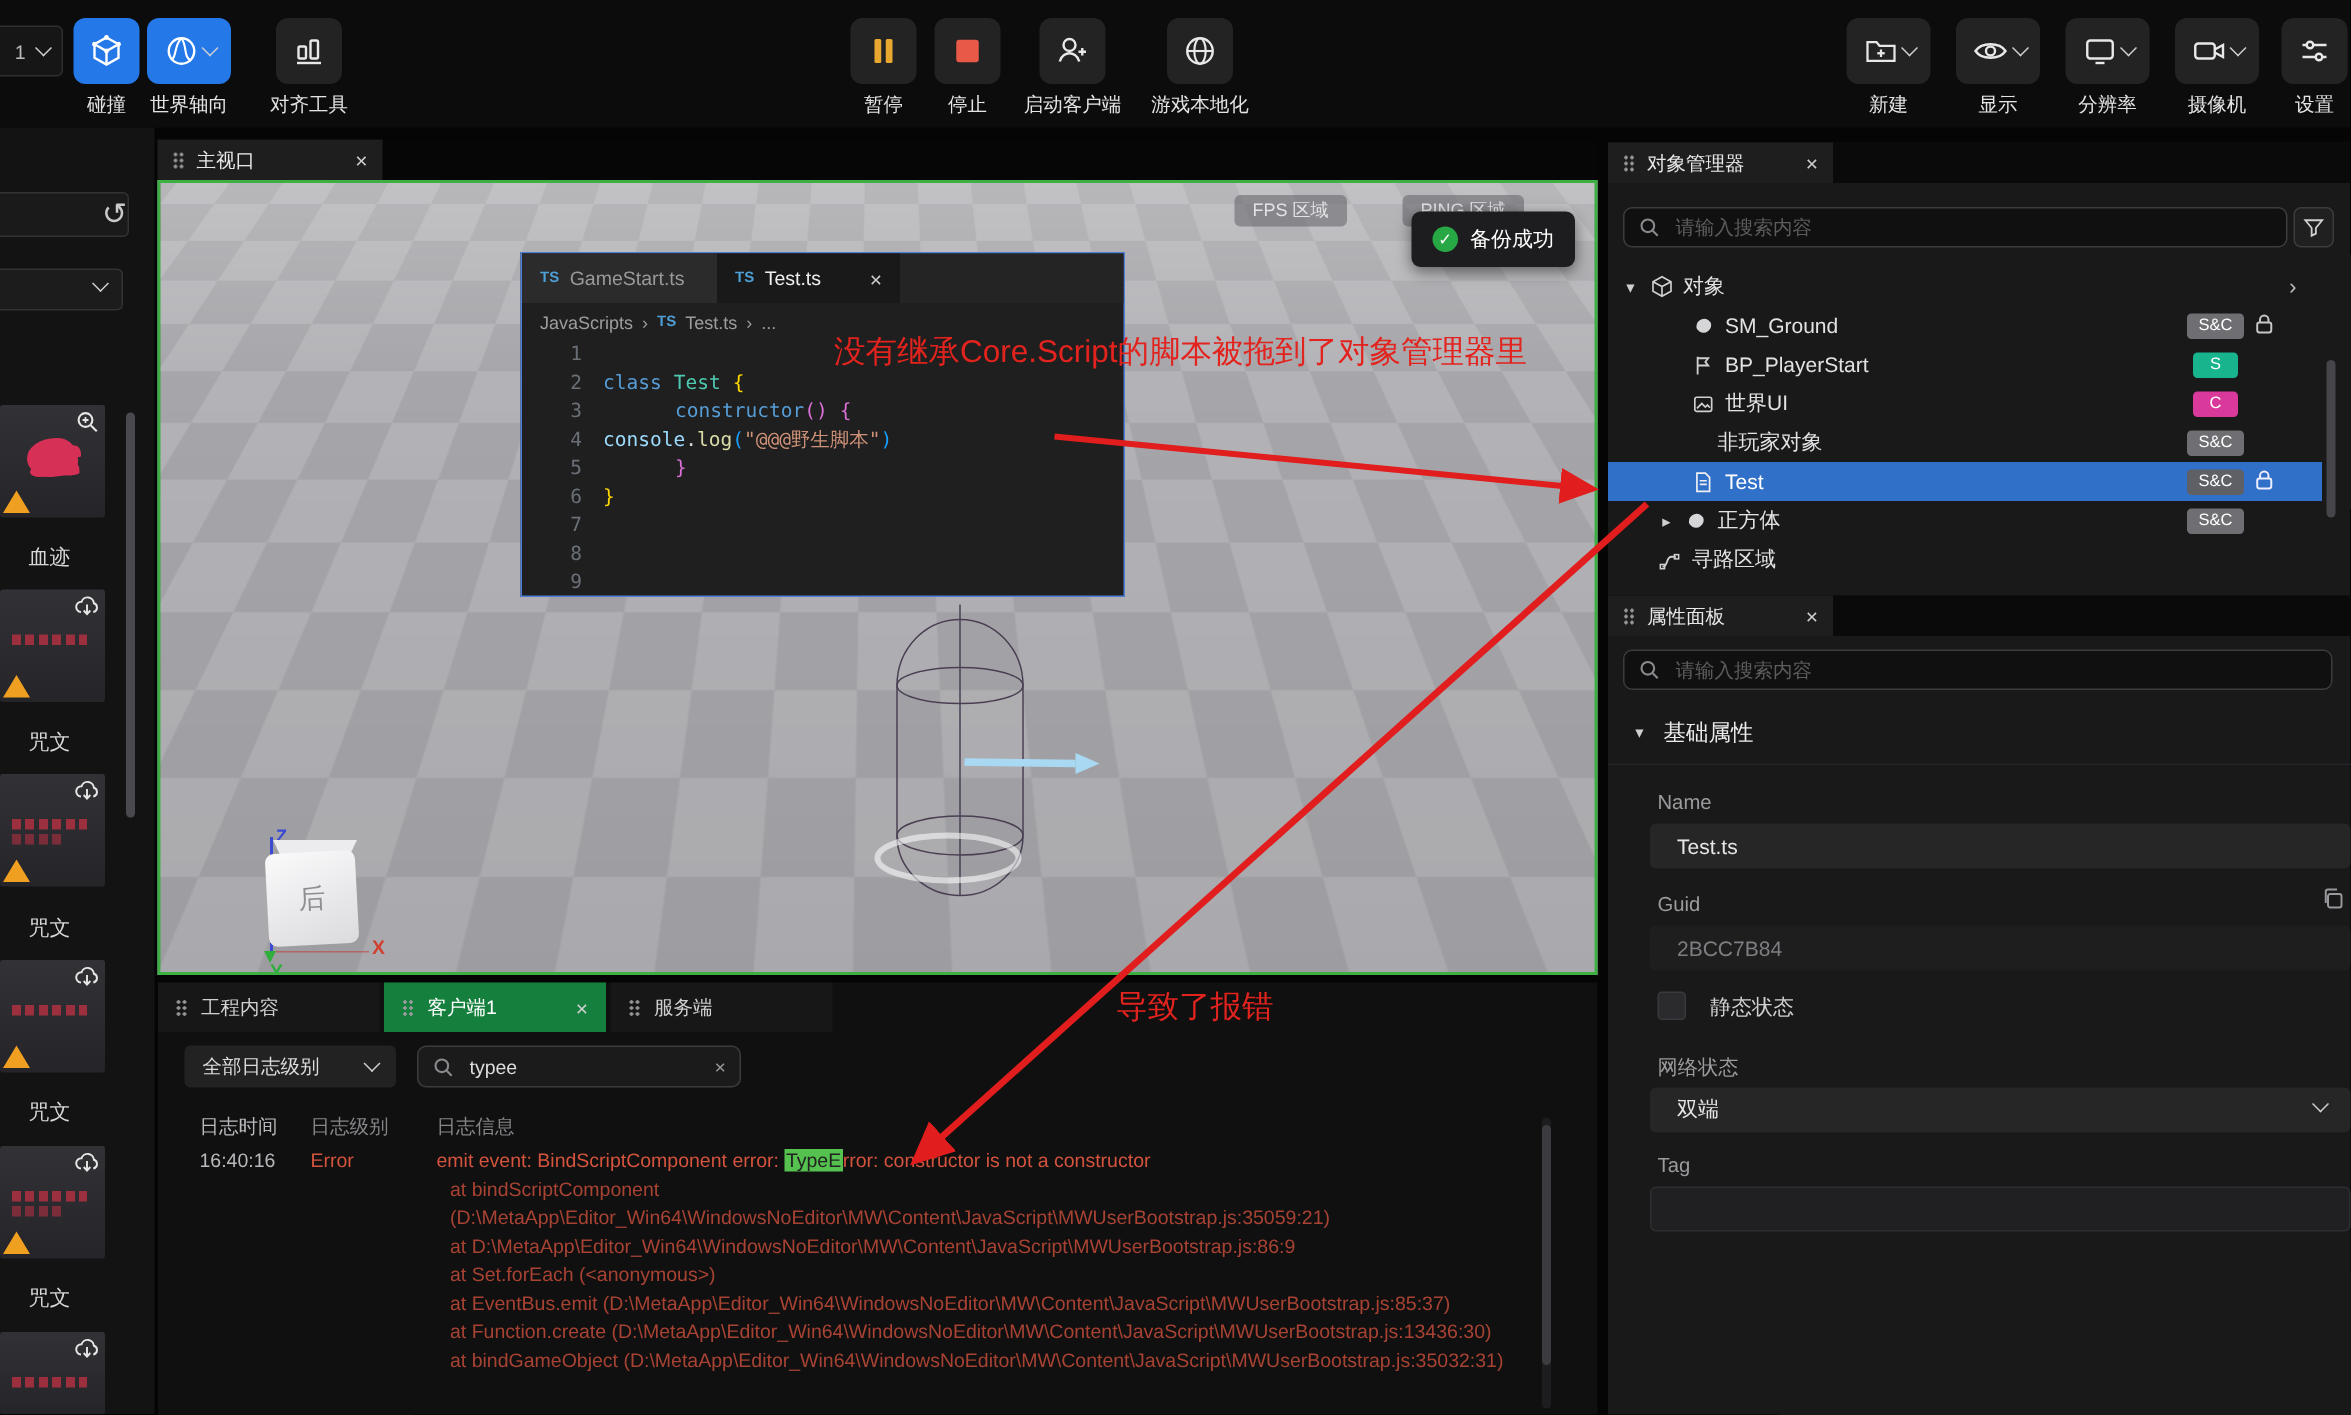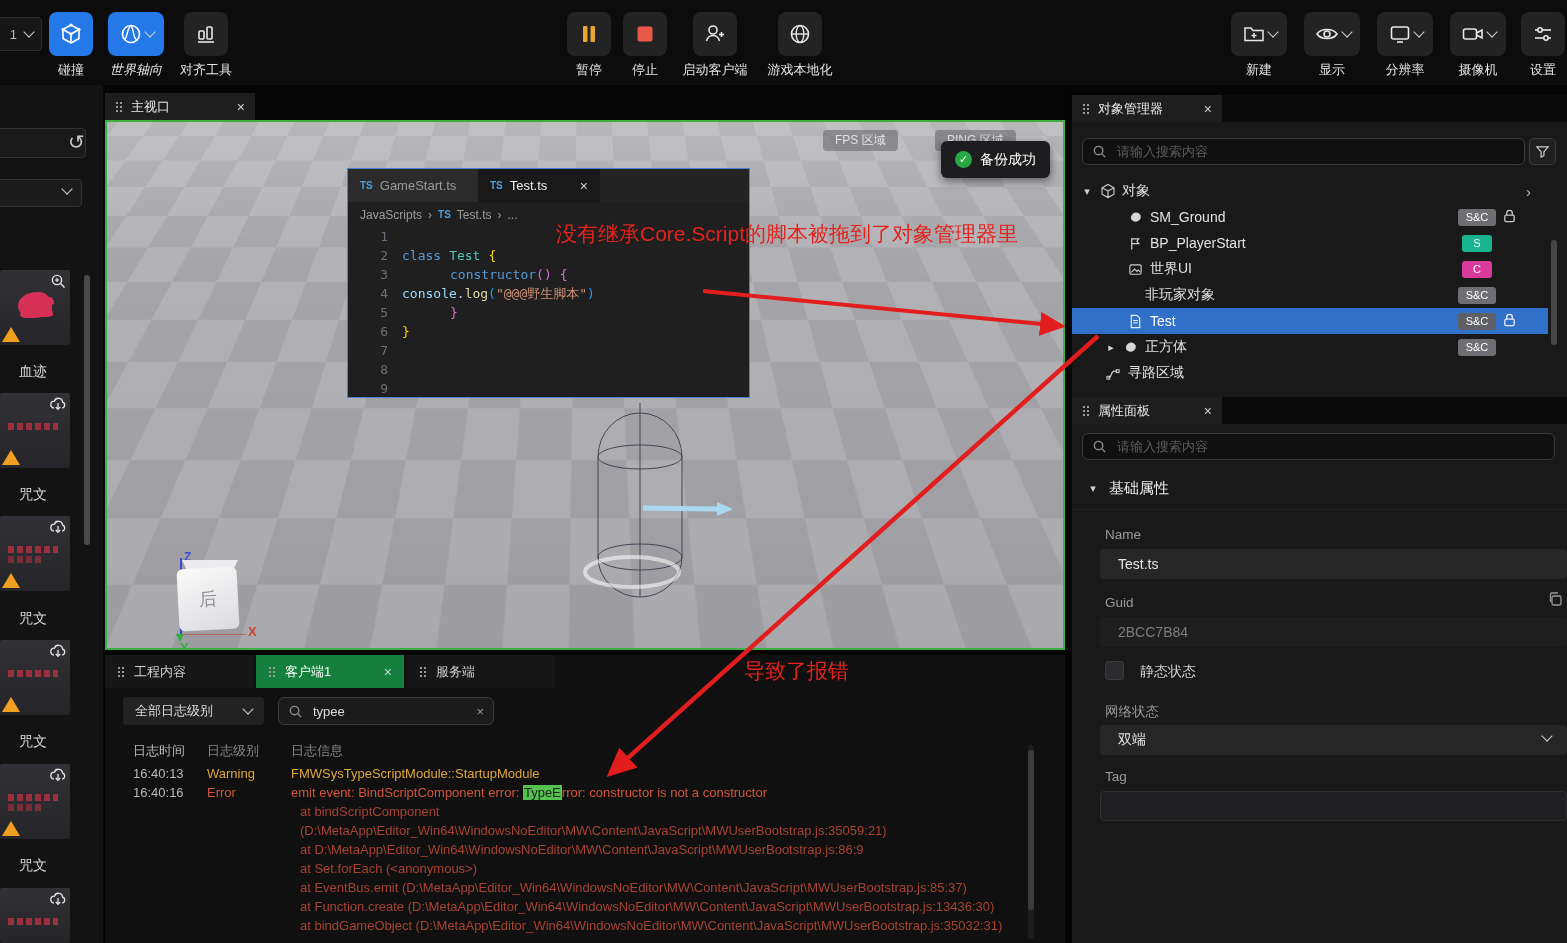--- a/index.html
+++ b/index.html
@@ -157,21 +157,21 @@
             <path d="M12 3 L20 7.5 V16.5 L12 21 L4 16.5 V7.5 Z M4 7.5 L12 12 L20 7.5 M12 12 V21" fill="none" stroke="#fff" stroke-width="1.6"></path>
             <circle cx="12" cy="3" r="1.6" fill="#fff"></circle>
             <circle cx="4" cy="7.5" r="1.6" fill="#fff"></circle>
             <circle cx="20" cy="7.5" r="1.6" fill="#fff"></circle>
             <circle cx="12" cy="12" r="1.6" fill="#fff"></circle>
           </svg>
       </div>
       <div class="tool-label">碰撞</div>
     </div>
 
-    <div class="tool" style="left:102px;width:68px;font-style:italic;">
+    <div class="tool" style="left:92px;width:68px;">
       <div class="tool-ico blue" style="width:56px;">
         <svg class="ic" width="24" height="24" viewBox="0 0 24 24">
             <circle cx="12" cy="12" r="8.5" fill="none" stroke="#fff" stroke-width="1.6"></circle>
             <path d="M12 3.5 C7 8 9 15 5.5 18 M12 3.5 C16 9 13 16 18.5 18.5" fill="none" stroke="#fff" stroke-width="1.4"></path>
           </svg>
         <span class="chev"></span>
       </div>
       <div class="tool-label">世界轴向</div>
     </div>
 
@@ -675,25 +675,20 @@
       <span style="color:#9a9a9e;font-size:13px;">×</span>
     </div>
 
     <div class="log">
       <div class="lrow l-head" style="margin-bottom:4px;">
         <span class="l-time">日志时间</span>
         <span class="l-lvl">日志级别</span>
         <span>日志信息</span>
       </div>
       <div class="lrow">
-        <span class="l-time">16:40:13</span>
-        <span class="l-lvl warn">Warning</span>
-        <span class="warn">FMWSysTypeScriptModule::StartupModule</span>
-      </div>
-      <div class="lrow">
         <span class="l-time">16:40:16</span>
         <span class="l-lvl err">Error</span>
         <span class="err"><span>emit event: BindScriptComponent error: </span><span class="hl">TypeE</span><span>rror: constructor is not a constructor</span></span>
       </div>
       <div class="stack">at bindScriptComponent (D:\MetaApp\Editor_Win64\WindowsNoEditor\MW\Content\JavaScript\MWUserBootstrap.js:35059:21)</div>
       <div class="stack">at D:\MetaApp\Editor_Win64\WindowsNoEditor\MW\Content\JavaScript\MWUserBootstrap.js:86:9</div>
       <div class="stack">at Set.forEach (&lt;anonymous&gt;)</div>
       <div class="stack">at EventBus.emit (D:\MetaApp\Editor_Win64\WindowsNoEditor\MW\Content\JavaScript\MWUserBootstrap.js:85:37)</div>
       <div class="stack">at Function.create (D:\MetaApp\Editor_Win64\WindowsNoEditor\MW\Content\JavaScript\MWUserBootstrap.js:13436:30)</div>
       <div class="stack">at bindGameObject (D:\MetaApp\Editor_Win64\WindowsNoEditor\MW\Content\JavaScript\MWUserBootstrap.js:35032:31)</div>

